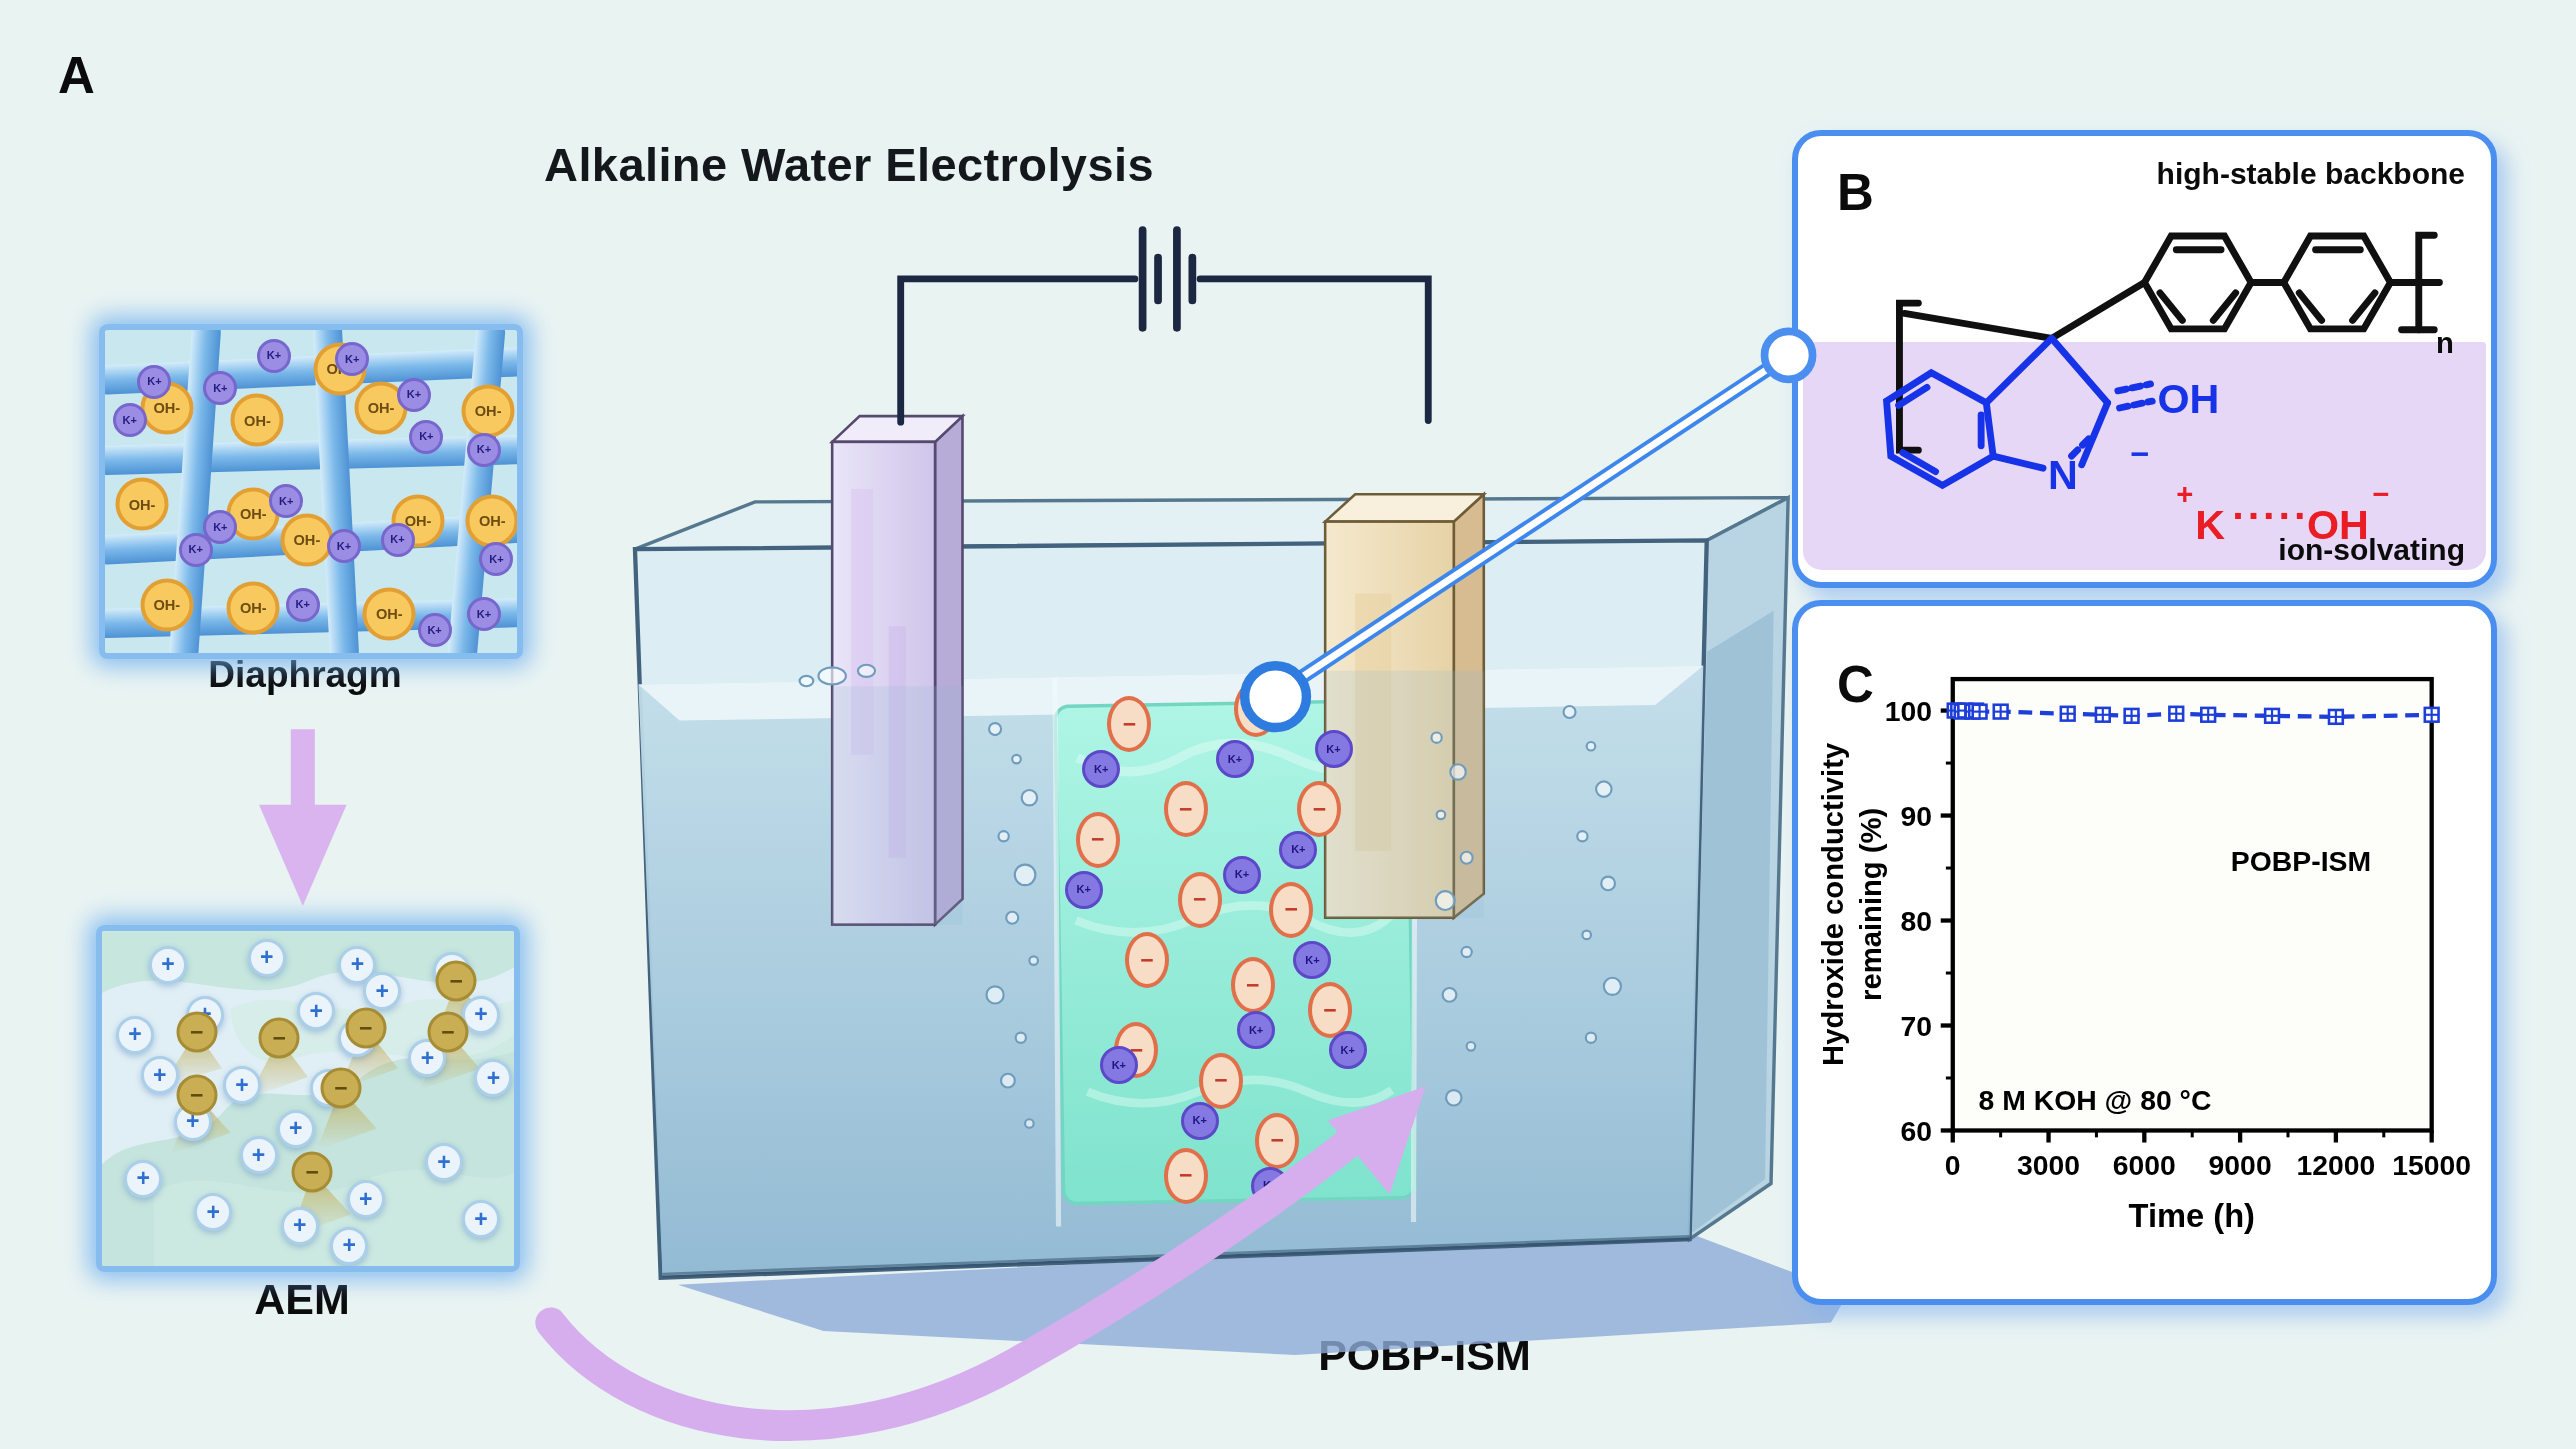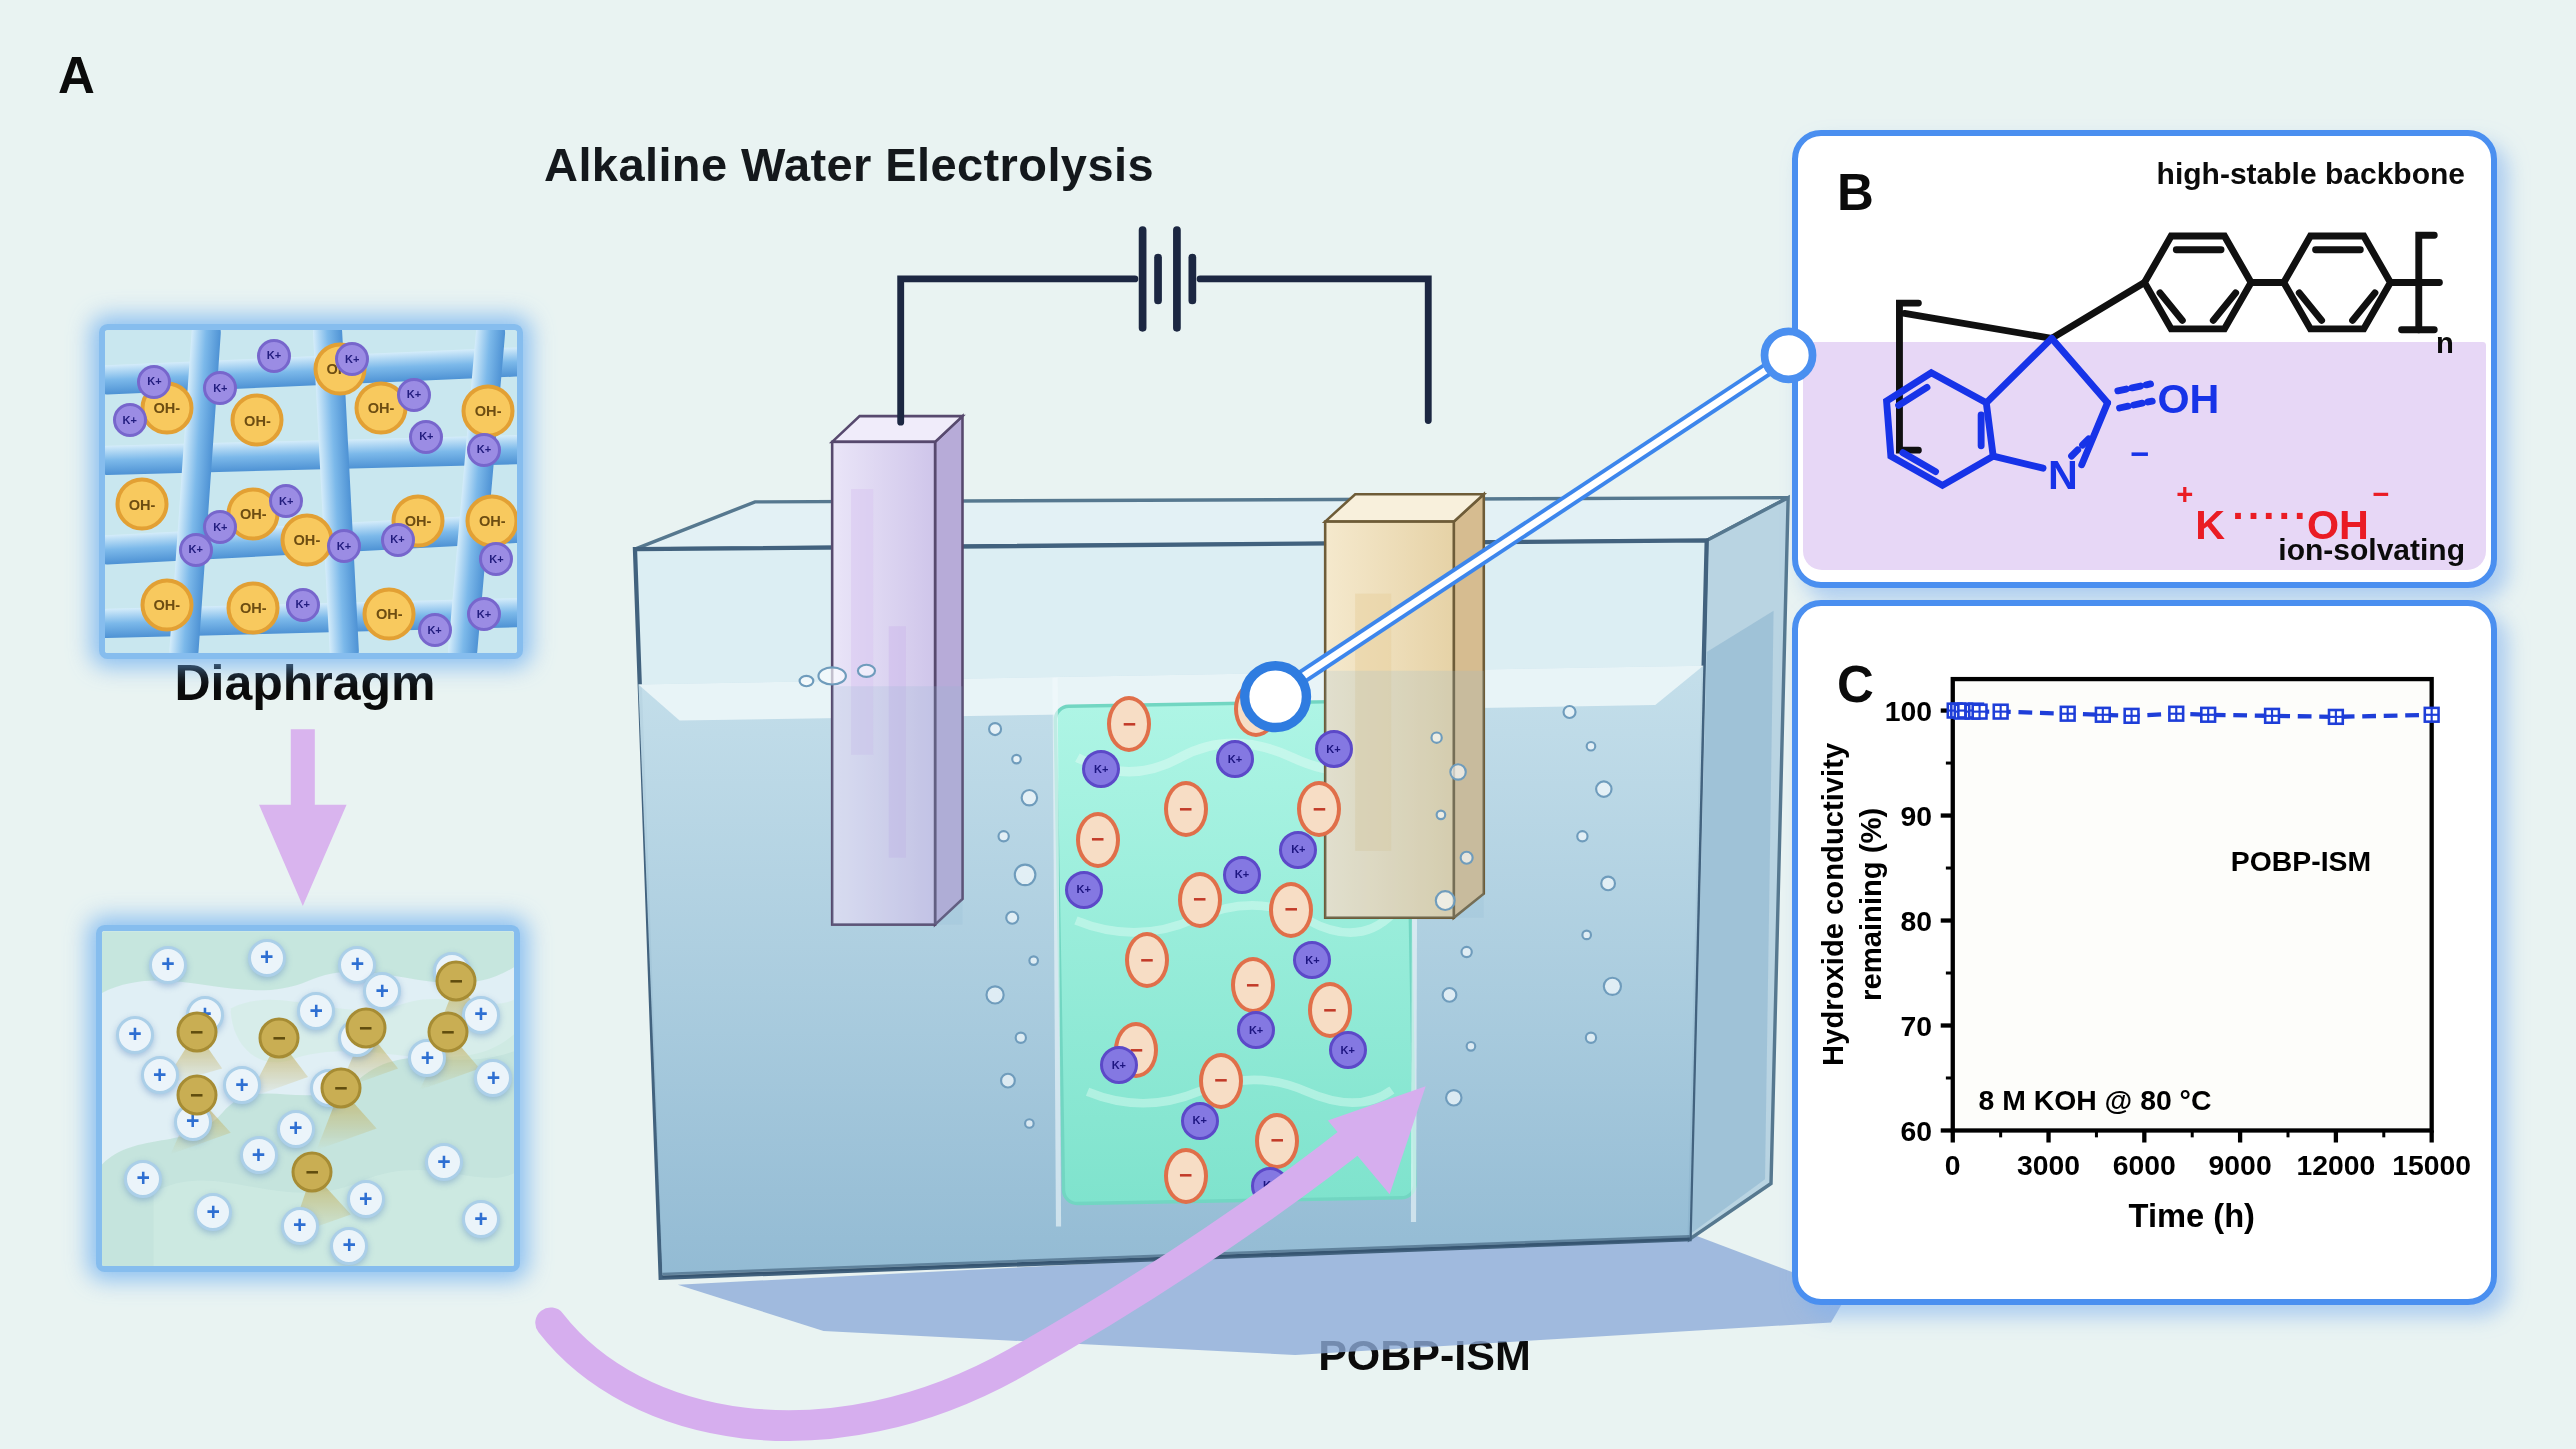--- a/index.html
+++ b/index.html
@@ -2,21 +2,21 @@
 <html style="font-size:13.7px"><head>
 <meta charset="utf-8">
 <style>
   html,body{margin:0;padding:0;background:#d9e6e6;}
   .stage{position:relative;width:2576px;height:1450px;background:#e9f3f2;overflow:hidden;
          font-family:"Liberation Sans",sans-serif;color:#0b0b0b;}
   .panel-letter{position:absolute;font-size:51px;font-weight:bold;color:#0b0b0b;line-height:1;}
   .main-title{position:absolute;left:420px;top:137px;width:858px;text-align:center;
               font-size:47px;font-weight:bold;letter-spacing:0.4px;color:#14181c;}
   .caption{position:absolute;text-align:center;font-weight:bold;color:#0b0b0b;}
-  .cap-diaphragm{left:99px;top:654px;width:412px;font-size:50px;}
+  .cap-diaphragm{left:99px;top:654px;width:412px;font-size:37px;}
   .cap-aem{left:96px;top:1275px;width:412px;font-size:43px;}
   .cap-pobp{left:1210px;top:1331px;width:429px;font-size:43px;}
 
   .inset{position:absolute;border:6px solid #86bdee;border-radius:8.6px;
          box-shadow:0 0 22px 7.7px rgba(110,175,240,.75);overflow:hidden;z-index:3;}
   .inset svg{position:absolute;left:0;top:0;width:100%;height:100%;}
   #diaphragm-inset{left:99px;top:324px;width:412px;height:323px;background:#c9e7ef;}
   #aem-inset{left:96px;top:925px;width:412px;height:335px;background:#e0eff5;}
   .ionlayer{position:absolute;left:0;top:0;width:100%;height:100%;z-index:2;}
 
@@ -294,20 +294,21 @@
         <div class="ion aminus" style="left: 23%; top: 30%;">−</div>
         <div class="ion aminus" style="left: 43%; top: 32%;">−</div>
         <div class="ion aminus" style="left: 64%; top: 29%;">−</div>
         <div class="ion aminus" style="left: 84%; top: 30%;">−</div>
         <div class="ion aminus" style="left: 23%; top: 49%;">−</div>
         <div class="ion aminus" style="left: 58%; top: 47%;">−</div>
         <div class="ion aminus" style="left: 51%; top: 72%;">−</div>
         <div class="ion aminus" style="left: 86%; top: 15%;">−</div>
       </div>
   </div>
+  <div class="caption cap-aem">AEM</div>
 
   <div class="caption cap-pobp">POBP-ISM</div>
 
   <svg id="overlay-art" viewBox="0 0 3003 1690">
     <g stroke="#1c2742" fill="none" stroke-linecap="round">
       <path d="M1050,492 L1050,325 L1323,325" stroke-width="8"></path>
       <path d="M1399,325 L1665,325 L1665,490" stroke-width="8"></path>
       <line x1="1332" y1="268" x2="1332" y2="382" stroke-width="9"></line>
       <line x1="1350" y1="300" x2="1350" y2="350" stroke-width="9"></line>
       <line x1="1372" y1="268" x2="1372" y2="382" stroke-width="9"></line>

